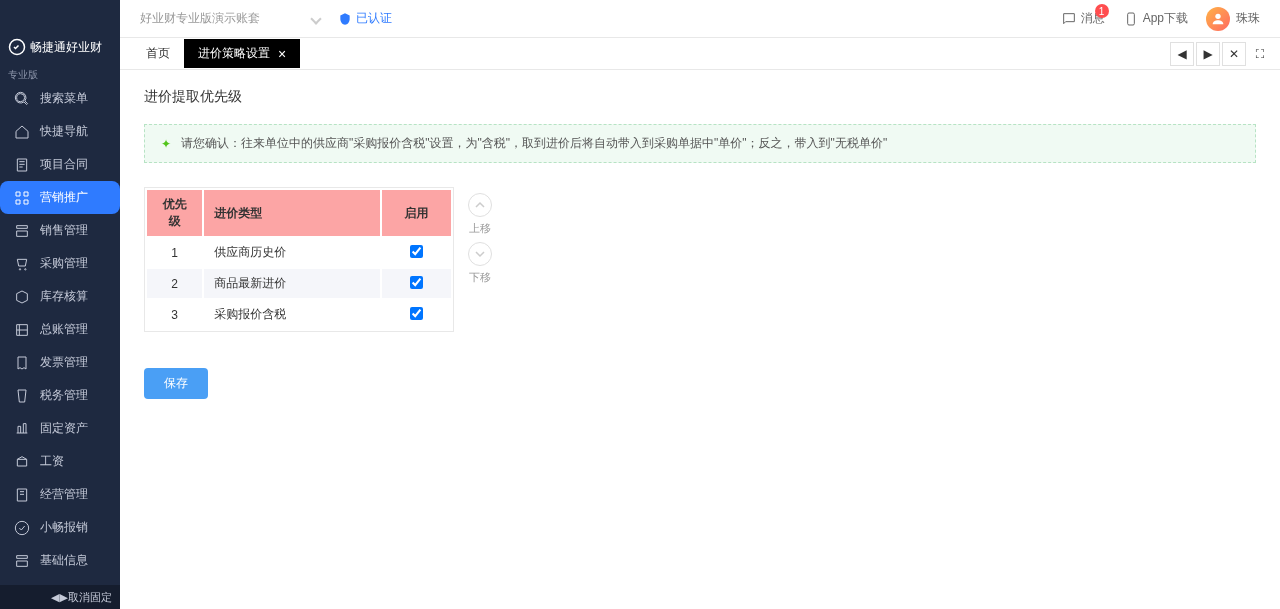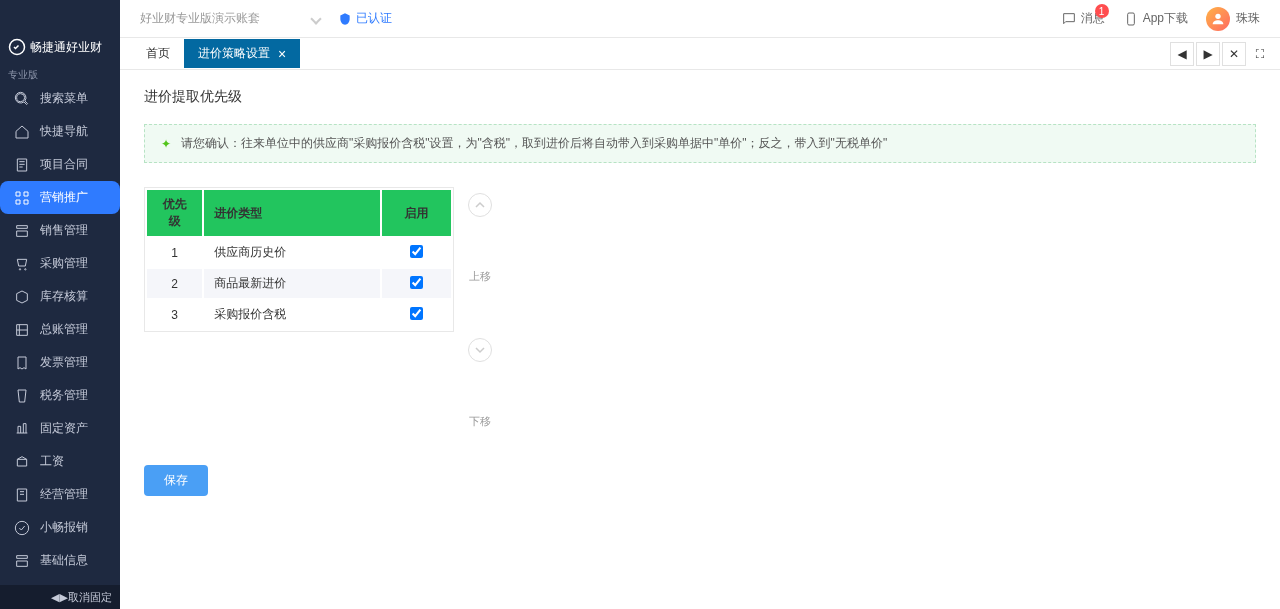--- a/index.html
+++ b/index.html
@@ -30,42 +30,42 @@
     .topbar-spacer { flex: 1; }
     .topbar-item { display: flex; align-items: center; margin-left: 18px; cursor: pointer; color: #666; position: relative; }
     .topbar-item-icon { width: 16px; height: 16px; margin-right: 4px; }
     .topbar-badge { position: absolute; top: -6px; right: -4px; background: #ff4d4f; color: #fff; font-size: 10px; width: 14px; height: 14px; border-radius: 50%; display: flex; align-items: center; justify-content: center; }
     .topbar-avatar { width: 24px; height: 24px; border-radius: 50%; background: linear-gradient(135deg, #ffb347, #ff6961); margin-right: 6px; display: flex; align-items: center; justify-content: center; }
     
     
     .tabsbar { height: 32px; border-bottom: 1px solid #e8e8e8; display: flex; align-items: center; padding: 0 12px; position: relative; }
     .tab { padding: 6px 14px; cursor: pointer; }
     .tab.home { color: #333; }
-    .tab.active { background: #0369a1; color: #fff; display: flex; align-items: center; }
+    .tab.active { background: #000000; color: #fff; display: flex; align-items: center; }
     .tab-close { margin-left: 8px; font-size: 14px; cursor: pointer; }
     .tabsbar-controls { position: absolute; right: 8px; display: flex; align-items: center; }
     .tabsbar-btn { width: 24px; height: 24px; border: 1px solid #e0e0e0; display: flex; align-items: center; justify-content: center; cursor: pointer; margin-left: 2px; background: #fff; }
     
     
     .content { flex: 1; padding: 18px 24px; overflow-y: auto; }
     .content-title { font-size: 14px; color: #333; margin-bottom: 18px; }
     .alert { border: 1px dashed #b7e3c4; background: #f0faf3; padding: 10px 16px; color: #555; display: flex; align-items: center; margin-bottom: 24px; }
     .alert-icon { margin-right: 10px; color: #52c41a; }
     
     .priority-section { display: flex; align-items: flex-start; }
     .priority-table { border: 1px solid #e8e8e8; width: 310px; font-size: 12px; }
     .priority-table th, .priority-table td { padding: 6px 10px; text-align: left; height: 24px; }
-    .priority-table thead { background: #22c55e; }
+    .priority-table thead { background: #fca5a5; }
     .priority-table th:nth-child(1), .priority-table td:nth-child(1) { width: 56px; text-align: center; }
     .priority-table th:nth-child(2), .priority-table td:nth-child(2) { width: 180px; }
     .priority-table th:nth-child(3), .priority-table td:nth-child(3) { width: 70px; text-align: center; }
     .priority-table tbody tr:nth-child(even) { background: #f5f6fa; }
     .checkbox { width: 13px; height: 13px; display: inline-block; }
     
-    .move-controls { margin-left: 14px; display: flex; flex-direction: column; align-items: center; gap: 48px; }
+    .move-controls { margin-left: 14px; display: flex; flex-direction: column; align-items: center; }
     .move-btn { width: 24px; height: 24px; border-radius: 50%; border: 1px solid #e0e0e0; display: flex; align-items: center; justify-content: center; cursor: pointer; background: #fff; color: #999; margin-top: 6px; }
     .move-label { font-size: 11px; color: #999; margin-top: 4px; }
     
     .save-btn { margin-top: 36px; background: #4a9ff5; color: #fff; border: none; padding: 7px 20px; cursor: pointer; font-size: 12px; border-radius: 4px; }
     
     .chevron-down { border: solid #ccc; border-width: 0 2px 2px 0; display: inline-block; padding: 3px; transform: rotate(45deg); }
   </style>
 </head>
 <body>
 

